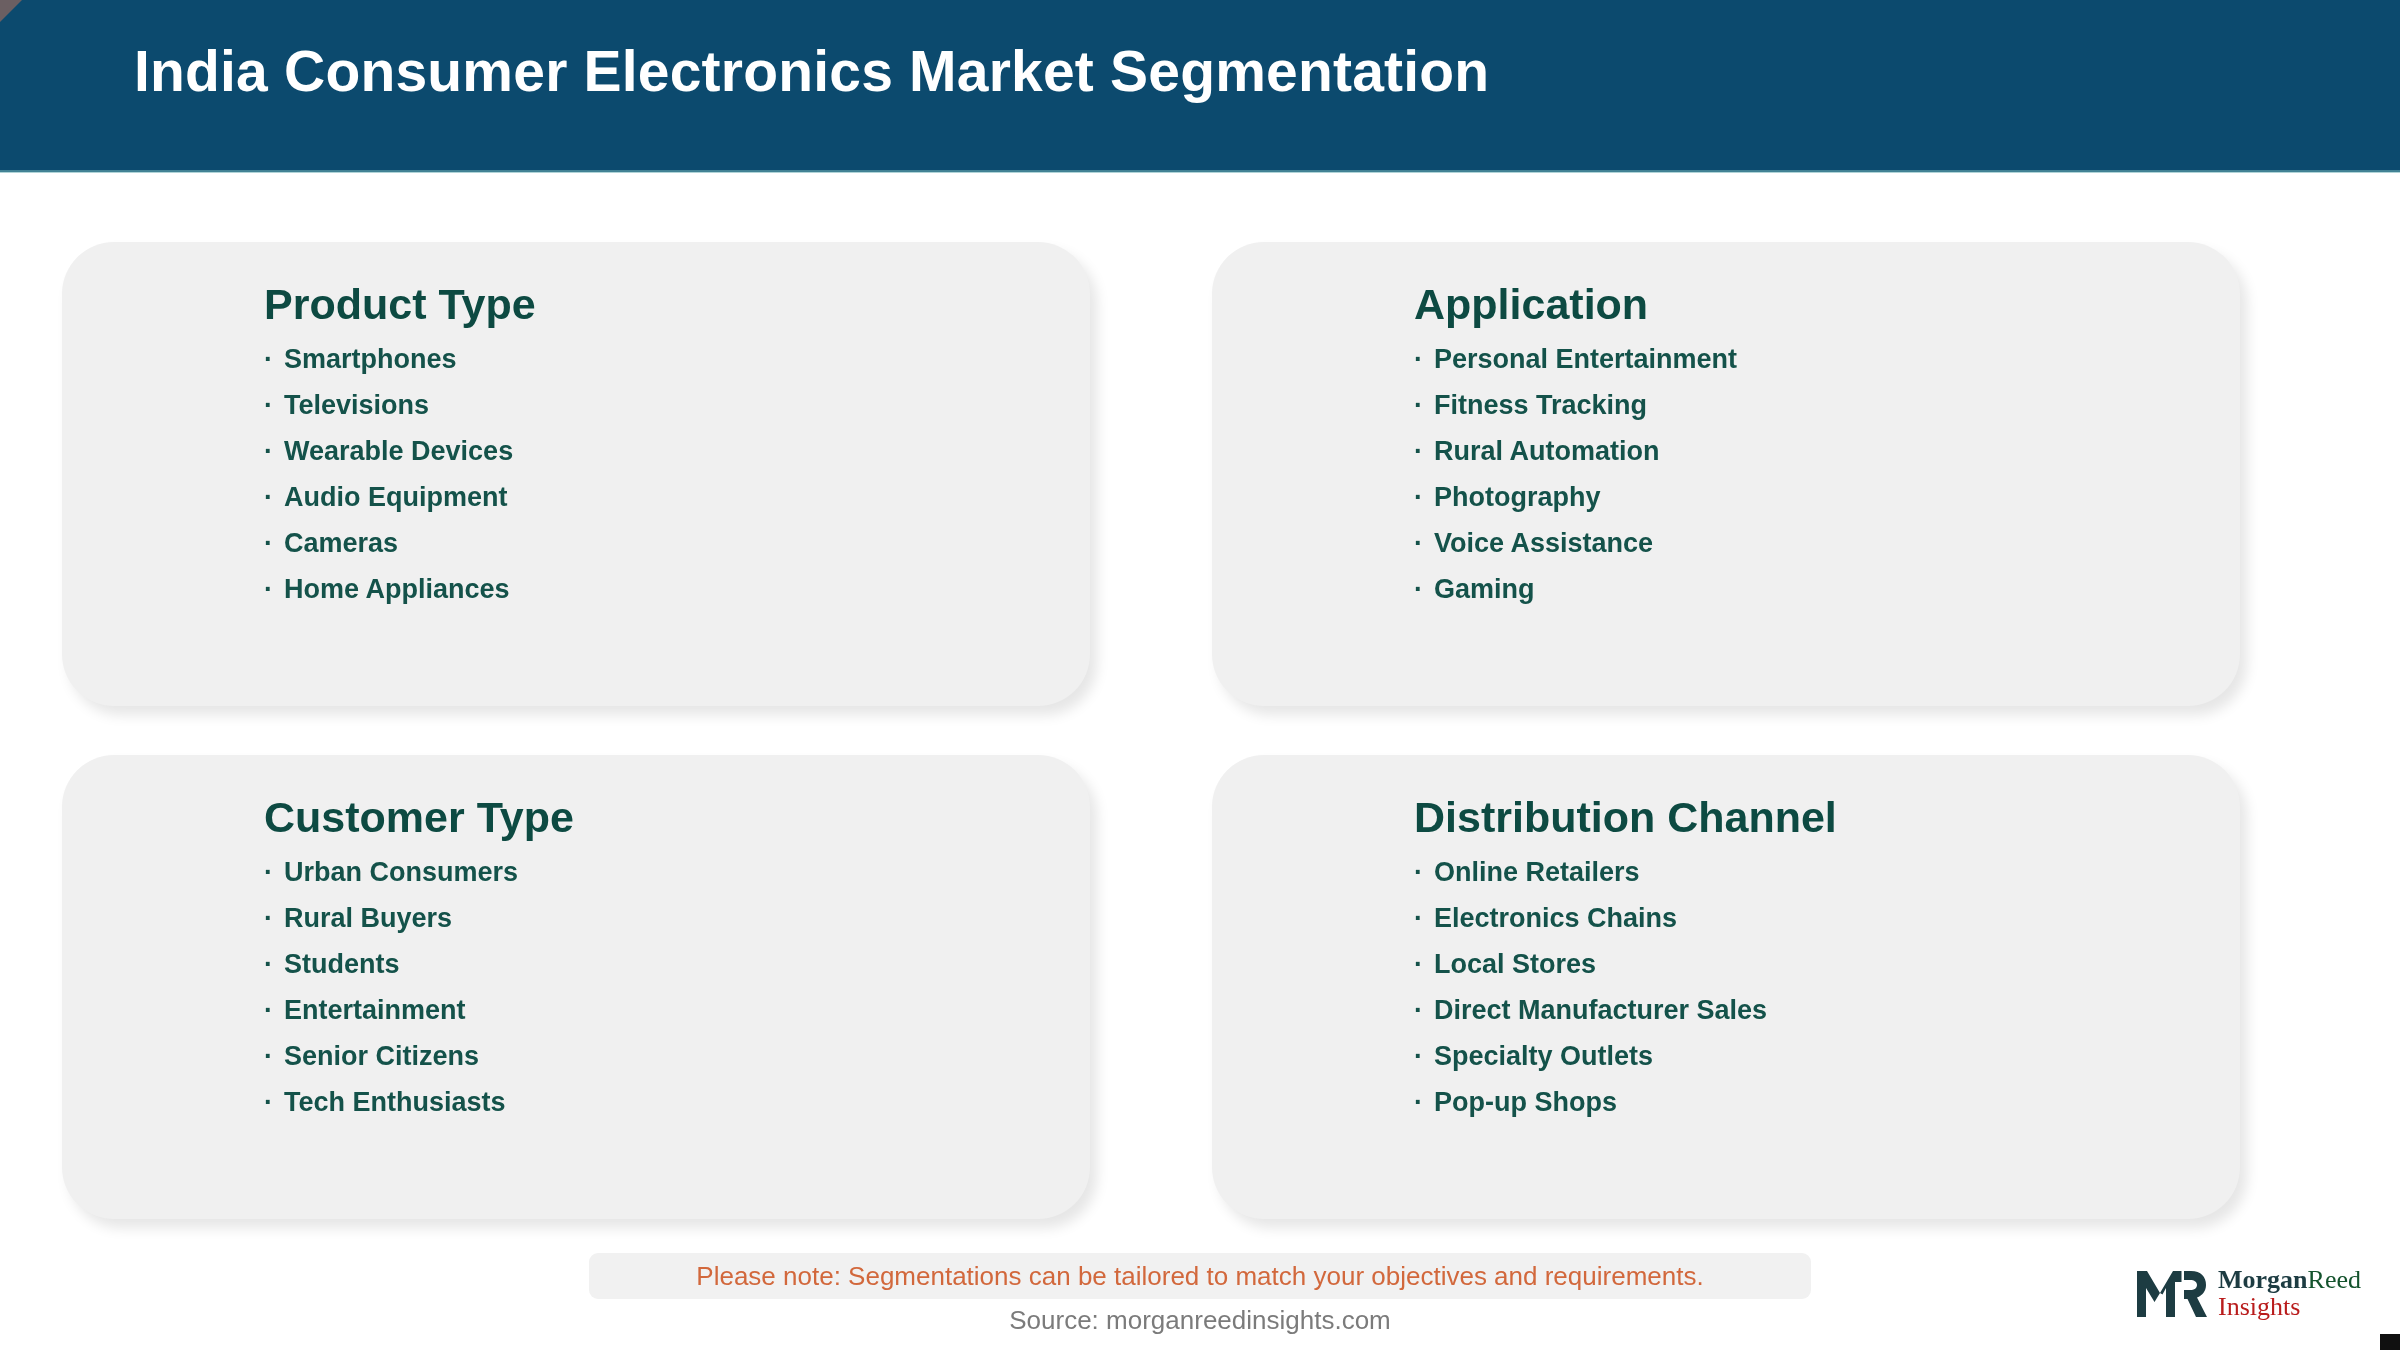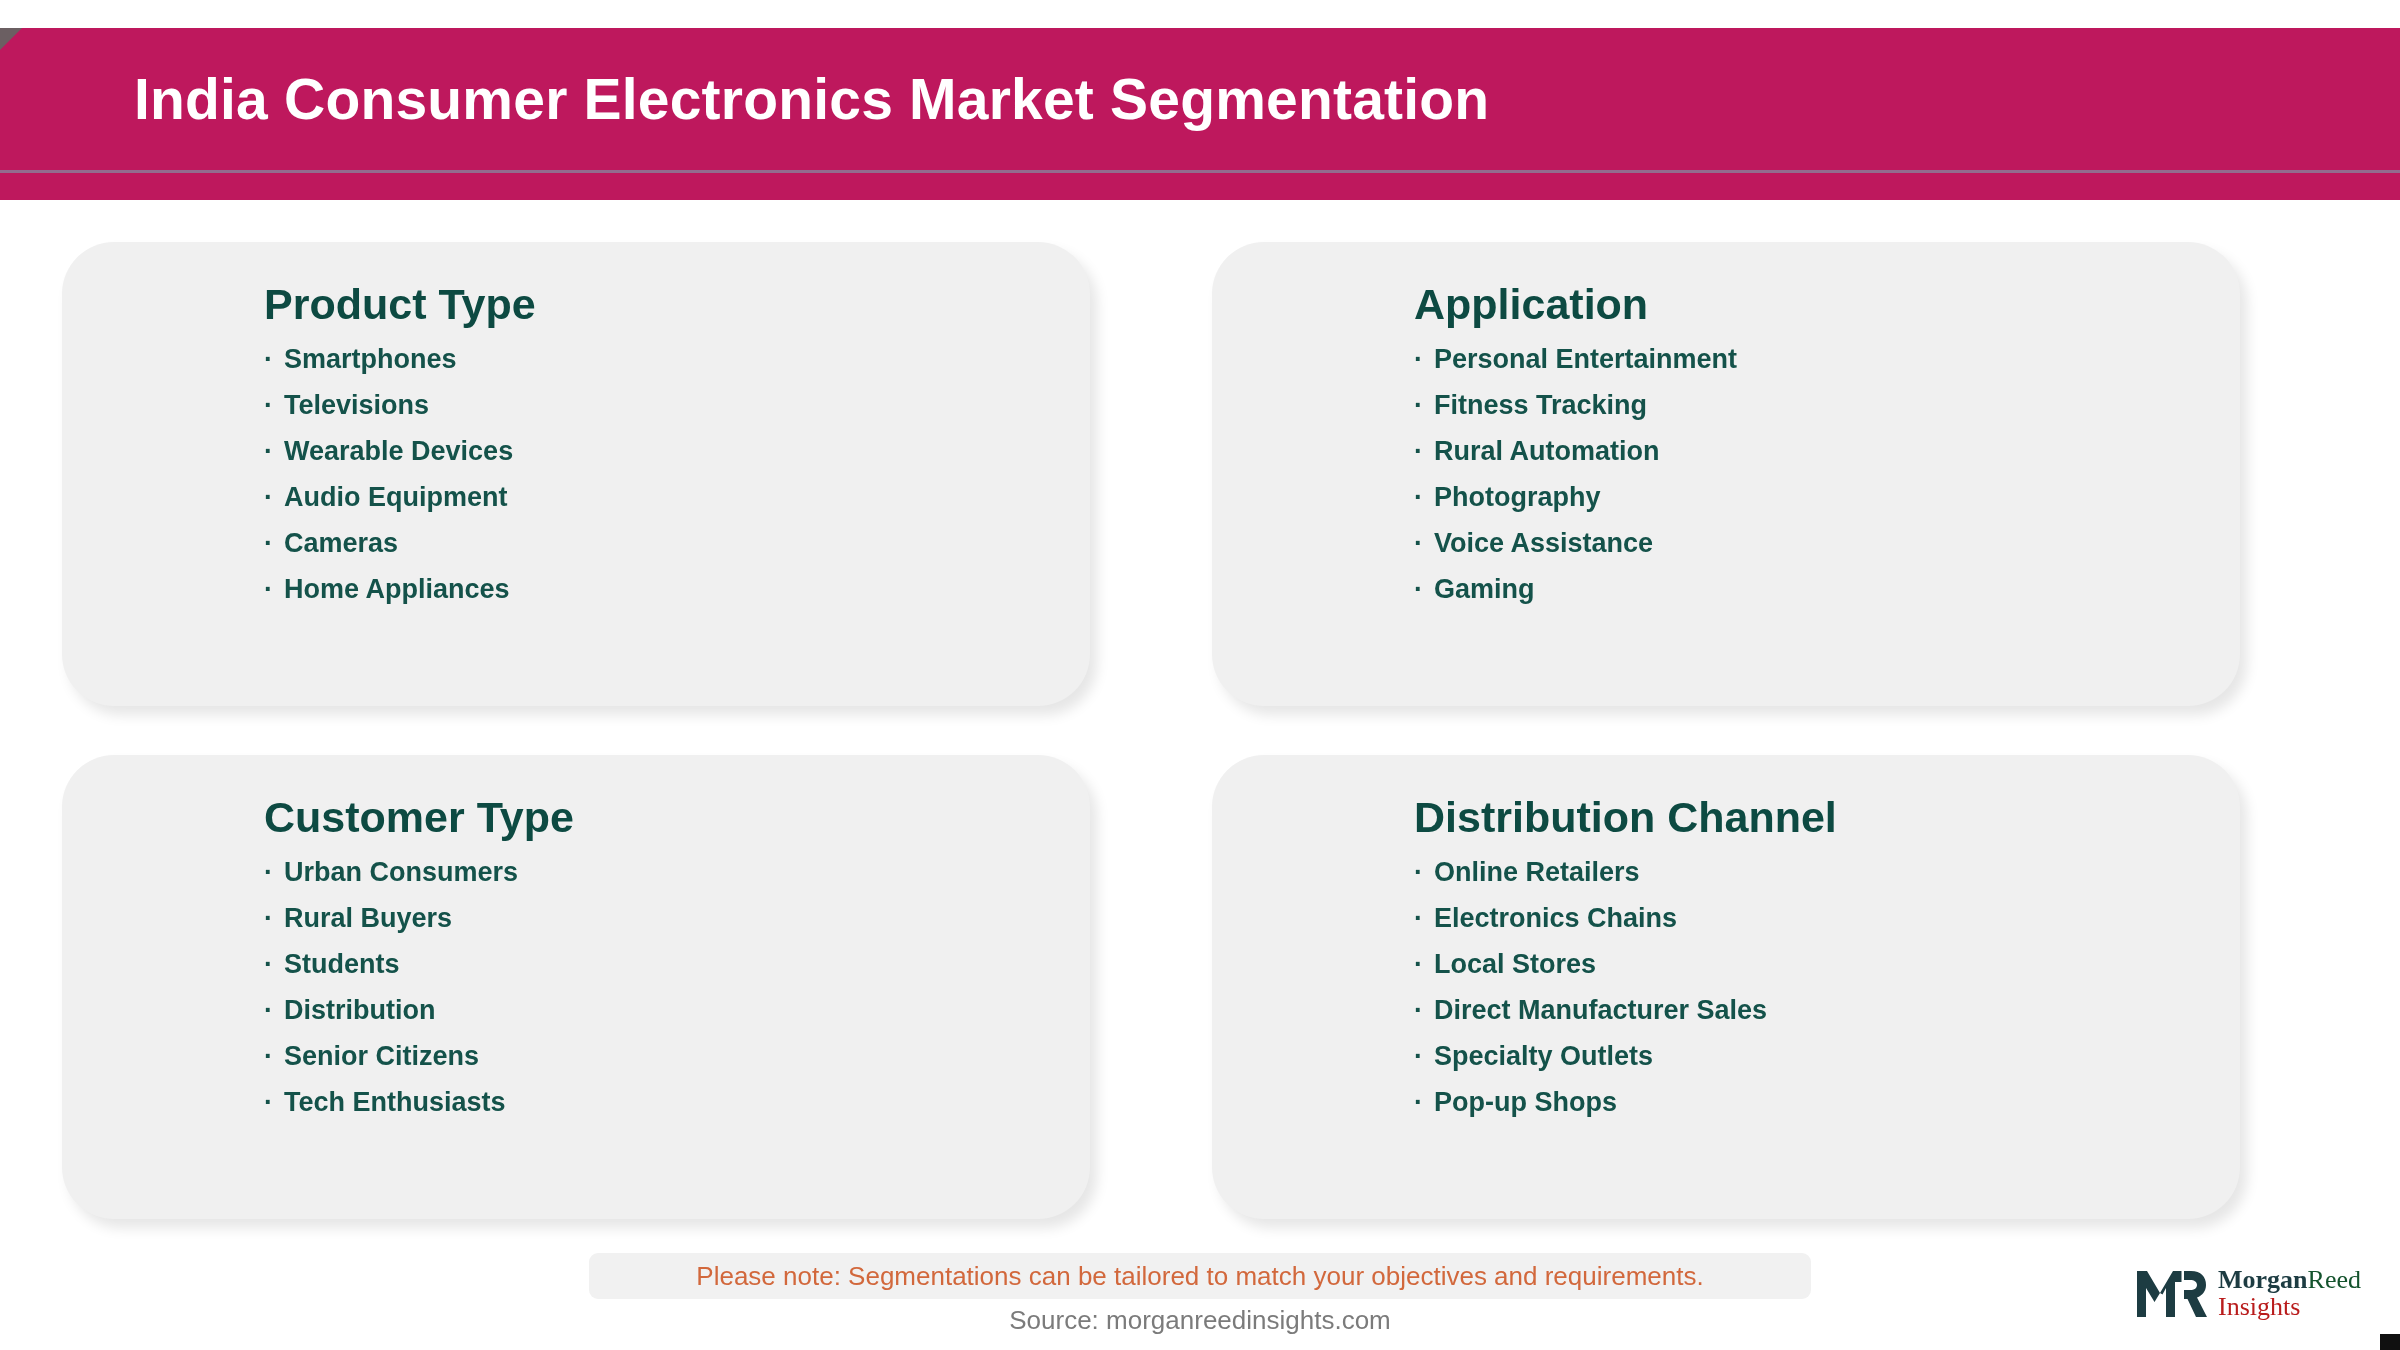--- a/index.html
+++ b/index.html
@@ -15,22 +15,21 @@
     position: relative;
   }
 
   
   .header-band {
     position: absolute;
     left: 0;
     top: 0;
     width: 2400px;
     height: 172px;
-    background: #be185d;
-    margin-top: 28px;
+    background: #0c4a6e;
   }
   .header-corner-tl {
     position: absolute;
     left: 0;
     top: 0;
     width: 22px;
     height: 22px;
     background: #6b5f62;
     clip-path: polygon(0 0, 100% 0, 0 100%);
   }
@@ -209,21 +208,21 @@
     </div>
   </div>
 
   <div class="card c3">
     <div class="card-inner">
       <div class="card-title">Customer Type</div>
       <ul class="card-list">
         <li><span class="bullet">·</span><span>Urban Consumers</span></li>
         <li><span class="bullet">·</span><span>Rural Buyers</span></li>
         <li><span class="bullet">·</span><span>Students</span></li>
-        <li><span class="bullet">·</span><span>Distribution</span></li>
+        <li><span class="bullet">·</span><span>Entertainment</span></li>
         <li><span class="bullet">·</span><span>Senior Citizens</span></li>
         <li><span class="bullet">·</span><span>Tech Enthusiasts</span></li>
       </ul>
     </div>
   </div>
 
   <div class="card c4">
     <div class="card-inner">
       <div class="card-title">Distribution Channel</div>
       <ul class="card-list">

